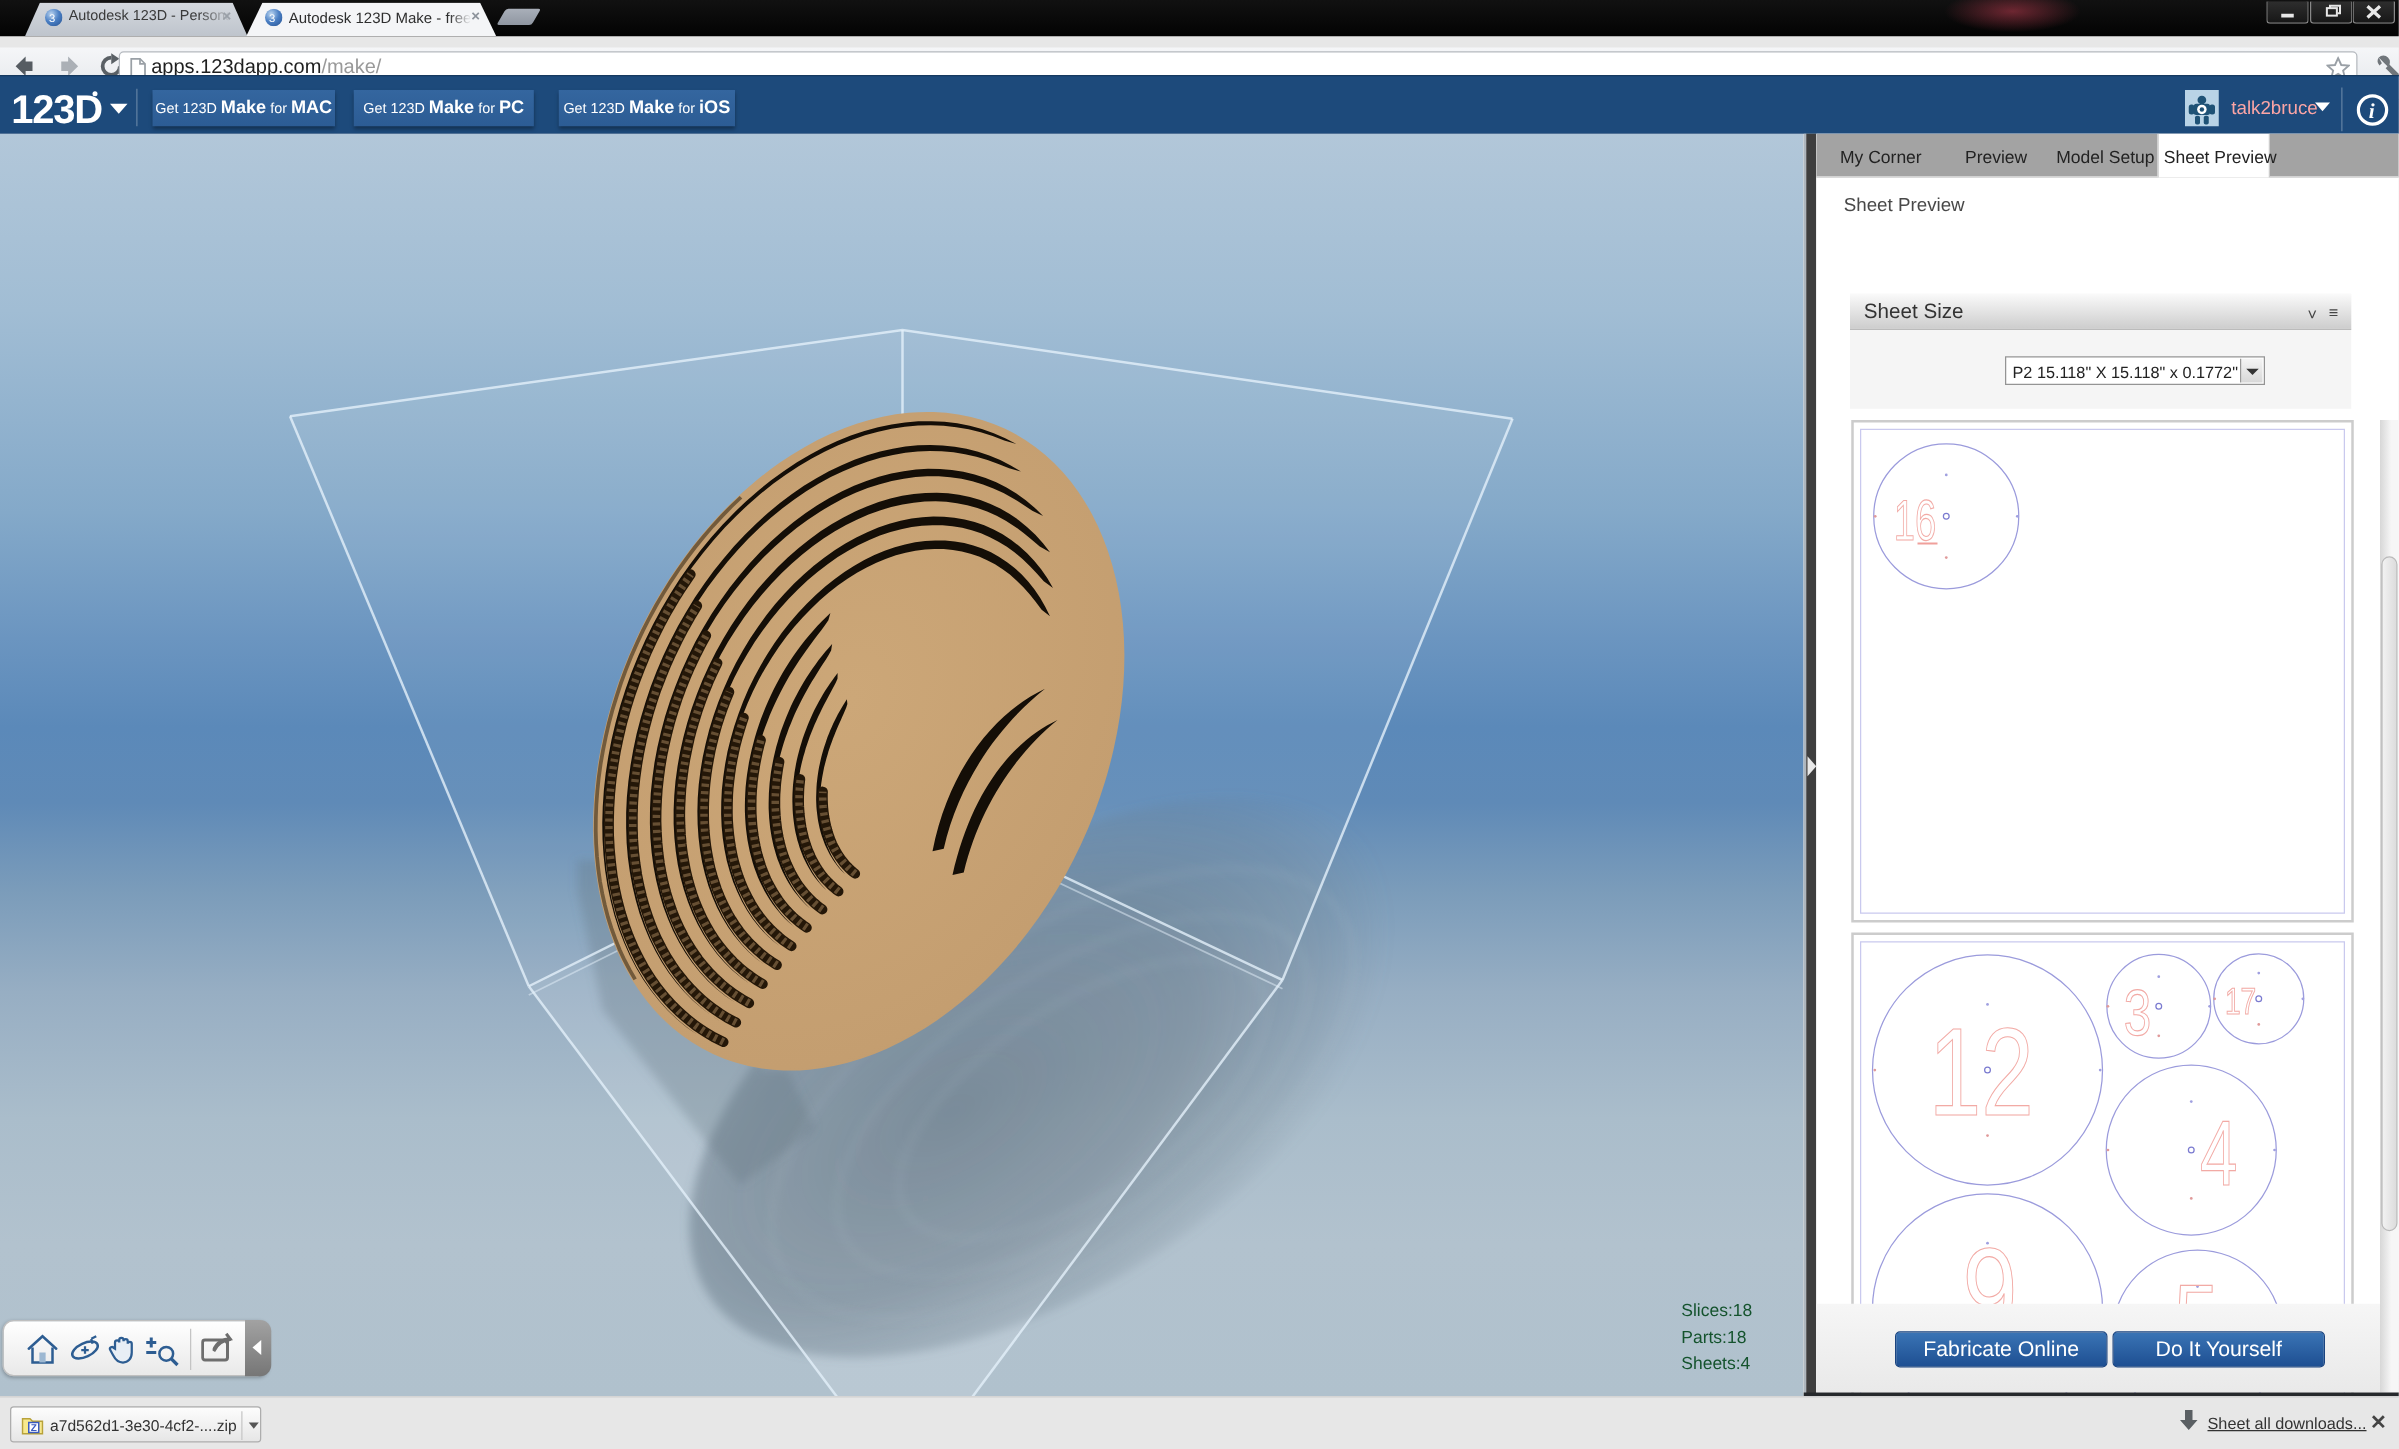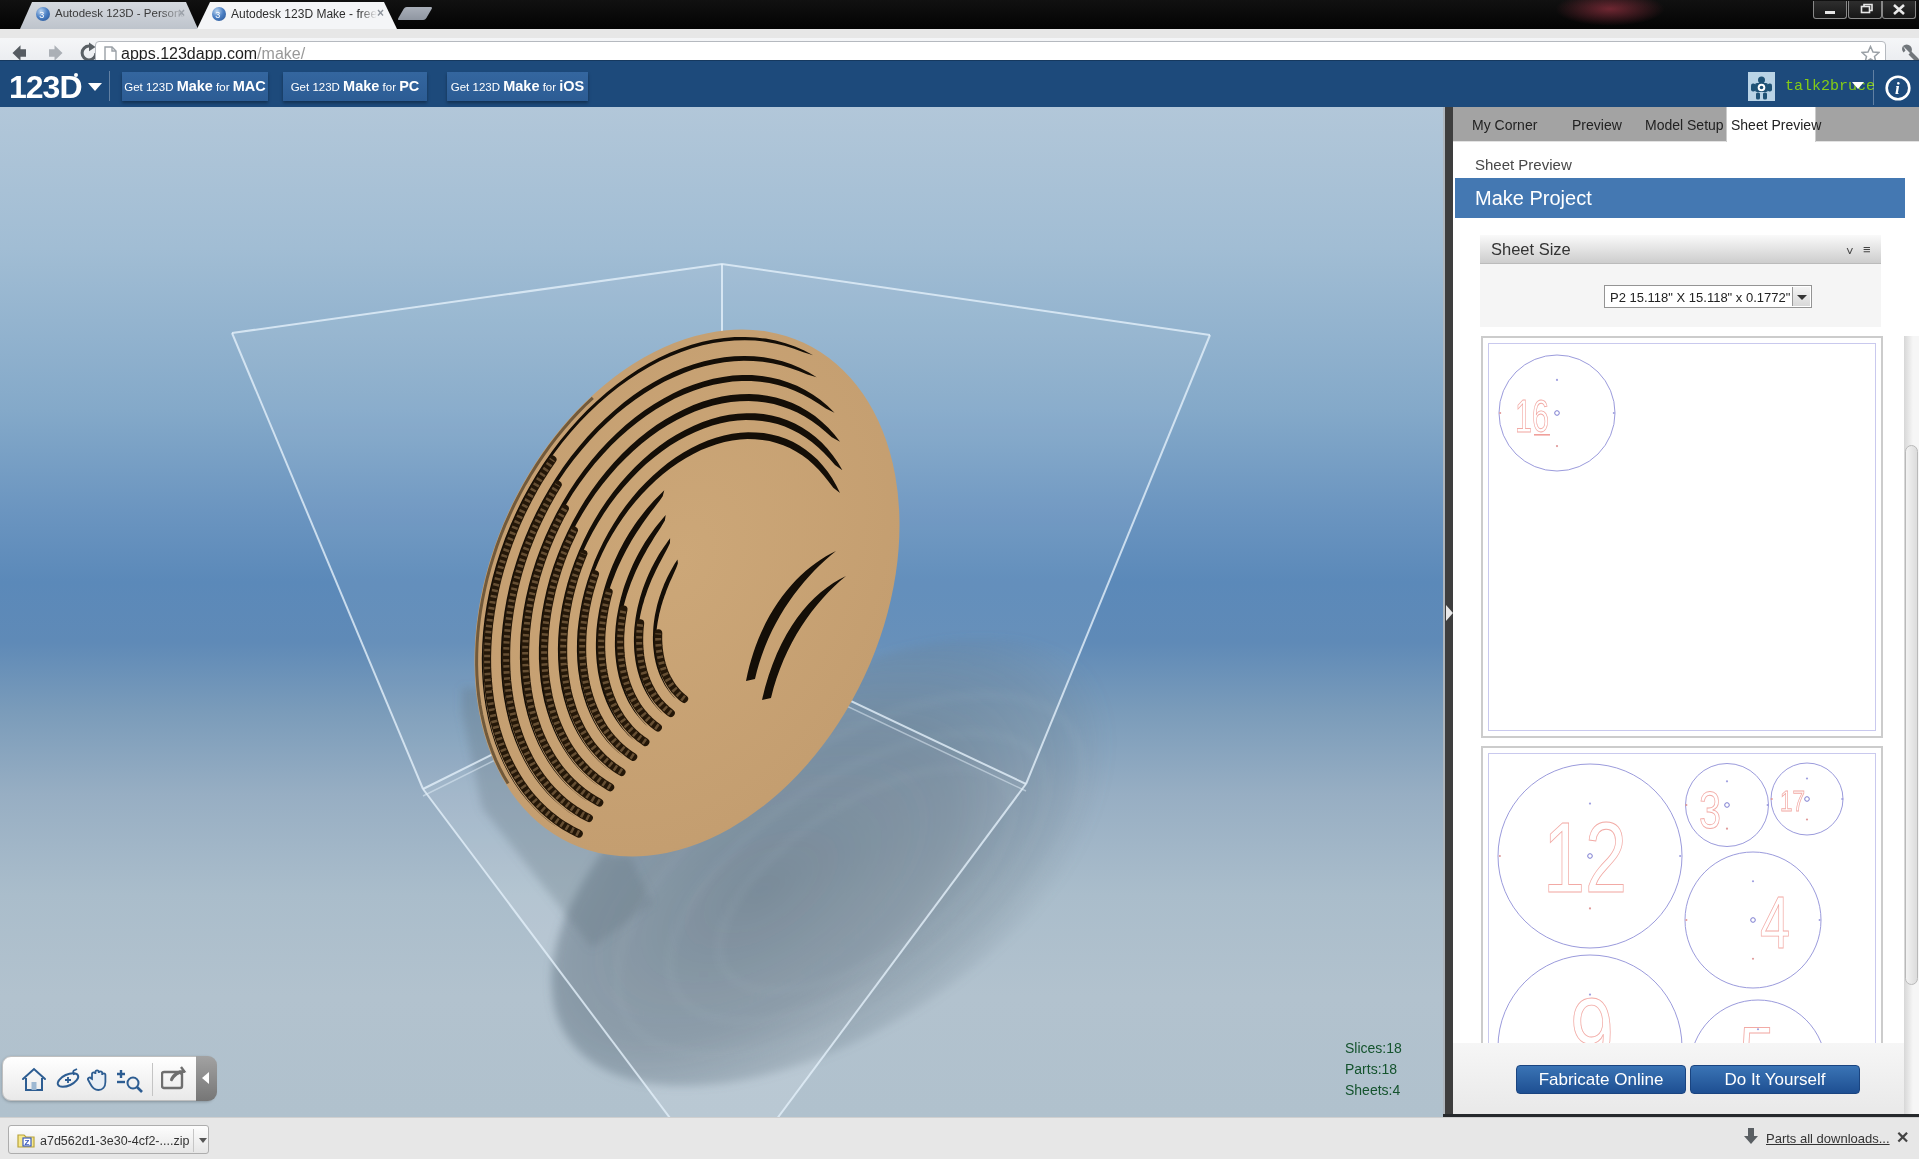--- a/index.html
+++ b/index.html
@@ -25,21 +25,21 @@
 #urltext span{color:#999;}
 
 #appbar{position:absolute;left:0;top:60px;width:1919px;height:47px;background:#1d4a7b;border-top:1px solid #16395f;}
 #logo{position:absolute;left:9px;top:8px;color:#fff;font-size:32px;font-weight:bold;letter-spacing:-1px;}
 #logodot{position:absolute;left:74px;top:12px;width:4px;height:4px;border-radius:50%;background:#fff;}
 #logocaret{position:absolute;left:88px;top:22px;width:0;height:0;border-left:7px solid transparent;border-right:7px solid transparent;border-top:8px solid #fff;}
 #appsep1{position:absolute;left:109px;top:10px;width:1px;height:30px;background:rgba(255,255,255,0.3);}
 .appbtn{position:absolute;top:11px;height:29px;background:linear-gradient(#34669f,#2c5c94);color:#fff;text-align:center;font-size:11.5px;line-height:28px;box-shadow:0 2px 3px rgba(0,0,0,0.35);white-space:nowrap;}
 .appbtn b{font-size:14.5px;}
 #avatar{position:absolute;left:1748px;top:11px;width:27px;height:29px;background:#b9d3e6;}
-#uname{position:absolute;left:1785px;top:17px;color:#84cc16;font-size:15px;font-family:Liberation Mono, monospace;}
+#uname{position:absolute;left:1785px;top:17px;color:#fca5a5;font-size:15px;}
 #ucaret{position:absolute;left:1852px;top:21px;width:0;height:0;border-left:6px solid transparent;border-right:6px solid transparent;border-top:7px solid #fff;}
 #appsep2{position:absolute;left:1873px;top:9px;width:1px;height:35px;background:rgba(255,255,255,0.3);}
 
 #viewport{position:absolute;left:0;top:107px;width:1443px;height:1010px;overflow:hidden;}
 #vpedge1{position:absolute;left:1443px;top:107px;width:2px;height:1010px;background:#aeb6bd;}
 #vpedge2{position:absolute;left:1445px;top:107px;width:8px;height:1010px;background:#3e3e3e;}
 #vparrow{position:absolute;left:1446px;top:605px;width:0;height:0;border-top:8px solid transparent;border-bottom:8px solid transparent;border-left:7px solid #e8e8e8;}
 #vptoolbar{position:absolute;left:2px;top:1056px;width:213px;height:45px;background:linear-gradient(#ffffff,#e9e9e9);border:1px solid #bfbfbf;border-radius:9px;box-shadow:0 1px 3px rgba(0,0,0,0.25);}
 #vptbdiv{position:absolute;left:149px;top:6px;width:1px;height:33px;background:#c4c4c4;}
 #vptbcollapse{position:absolute;left:193px;top:-1px;width:21px;height:45px;background:linear-gradient(#a2a2a2,#767676);border-radius:0 9px 9px 0;}
@@ -322,23 +322,20 @@
 <div id="vparrow"></div>
 <div id="panel">
   <div id="ptabs">
     <div id="ptabactive"></div>
     <div class="ptab" style="left:19px;">My Corner</div>
     <div class="ptab" style="left:119px;">Preview</div>
     <div class="ptab" style="left:192px;">Model Setup</div>
     <div class="ptab" style="left:278px;">Sheet Preview</div>
   </div>
   <div id="plabel">Sheet Preview</div>
-  <div id="makebar">
-      <span>Make Project</span>
-    </div>
   <div id="sheetsize">
     <div id="sshead">
         <span>Sheet Size</span>
         <div id="sschev">˅</div>
         <div id="ssmenu">≡</div>
       </div>
     <div id="sselect">
         <span>P2 15.118" X 15.118" x 0.1772"</span>
         <div id="ssbtn"></div>
       </div>
@@ -419,15 +416,15 @@
         <rect x="6" y="6" width="8" height="8" fill="#fff" stroke="#3a5bbf" stroke-width="1.2"></rect>
         <text x="7.5" y="13" font-size="8" font-weight="bold" fill="#3a5bbf" font-family="Liberation Sans">Z</text>
       </svg>
     <div class="fname">a7d562d1-3e30-4cf2-....zip</div>
     <div id="dlsep"></div>
     <div id="dlcaret"></div>
   </div>
   <svg class="abs" style="left:1743px;top:9px" width="16" height="18">
       <path d="M5,1 h6 v8 h4 l-7,8 -7,-8 h4 z" fill="#5a5f63"></path>
     </svg>
-  <div id="showdl">Parts all downloads...</div>
+  <div id="showdl">Sheet all downloads...</div>
   <div id="dlclose">✕</div>
 </div>
 
 </body></html>

